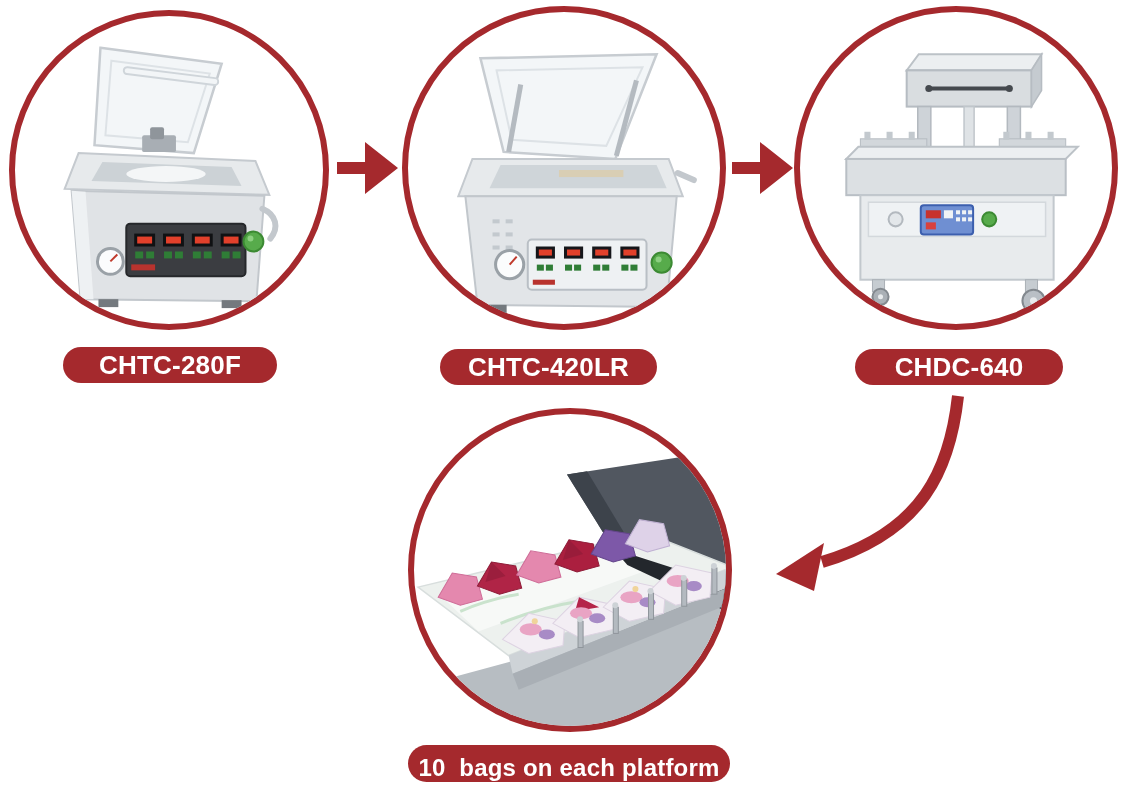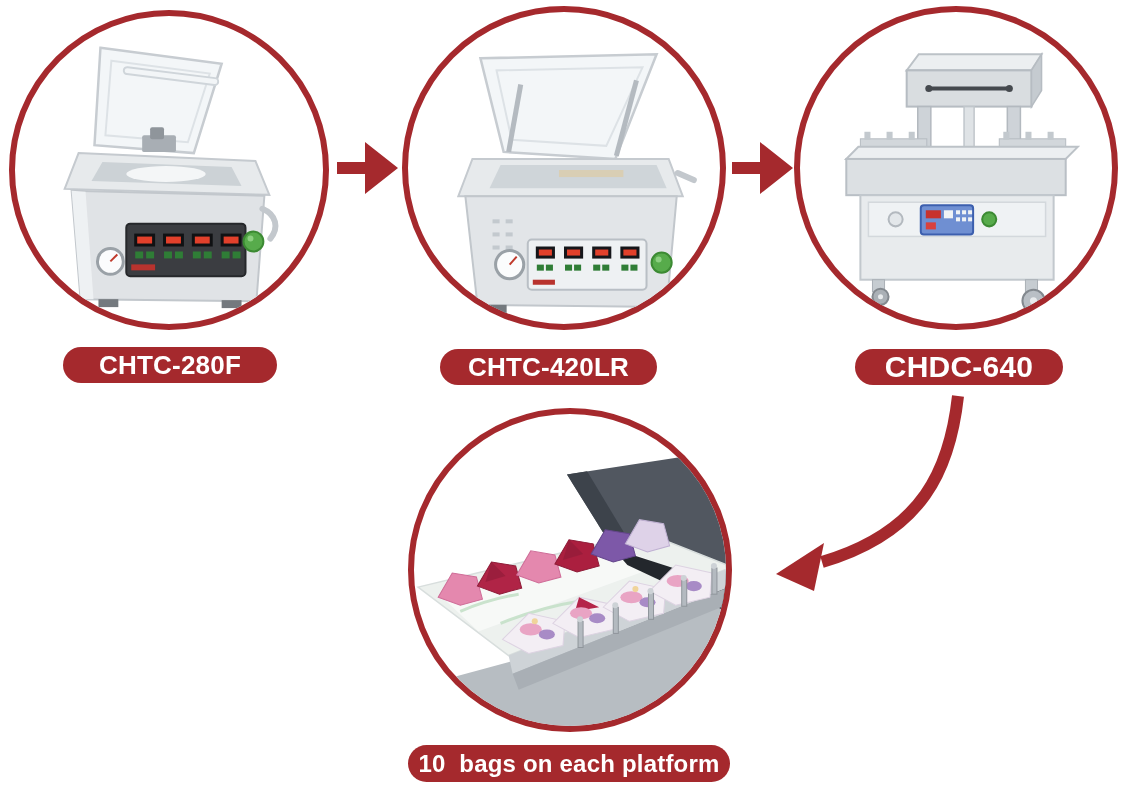--- a/index.html
+++ b/index.html
@@ -38,22 +38,22 @@
     border-radius:19px;
     color:#fff;
     display:flex;align-items:center;justify-content:center;
     font-weight:700;
     z-index:3;
     letter-spacing:.2px;
   }
   .pill span{white-space:pre;}
   .p1{left:63px;top:347px;width:214px;height:36px;font-size:26px;}
   .p2{left:440px;top:349px;width:217px;height:36px;font-size:26px;}
-  .p3{left:855px;top:349px;width:208px;height:36px;font-size:30px;}
-  .p4{left:408px;top:745px;width:322px;height:37px;font-size:24px;}
+  .p3{left:855px;top:349px;width:208px;height:36px;font-size:26px;}
+  .p4{left:408px;top:745px;width:322px;height:37px;font-size:24px;align-items:flex-end;}
 </style>
 </head>
 <body>
 
 <div class="canvas">
 
   <svg class="arrows-layer" viewBox="0 0 1129 791">
     <polygon points="337,162 365,162 365,142 398,168 365,194 365,174 337,174" fill="#a5292d"></polygon>
     <polygon points="732,162 760,162 760,142 793,168 760,194 760,174 732,174" fill="#a5292d"></polygon>
     <path d="M958,396 C950,468 924,532 822,562" stroke="#a5292d" stroke-width="12" fill="none"></path>

